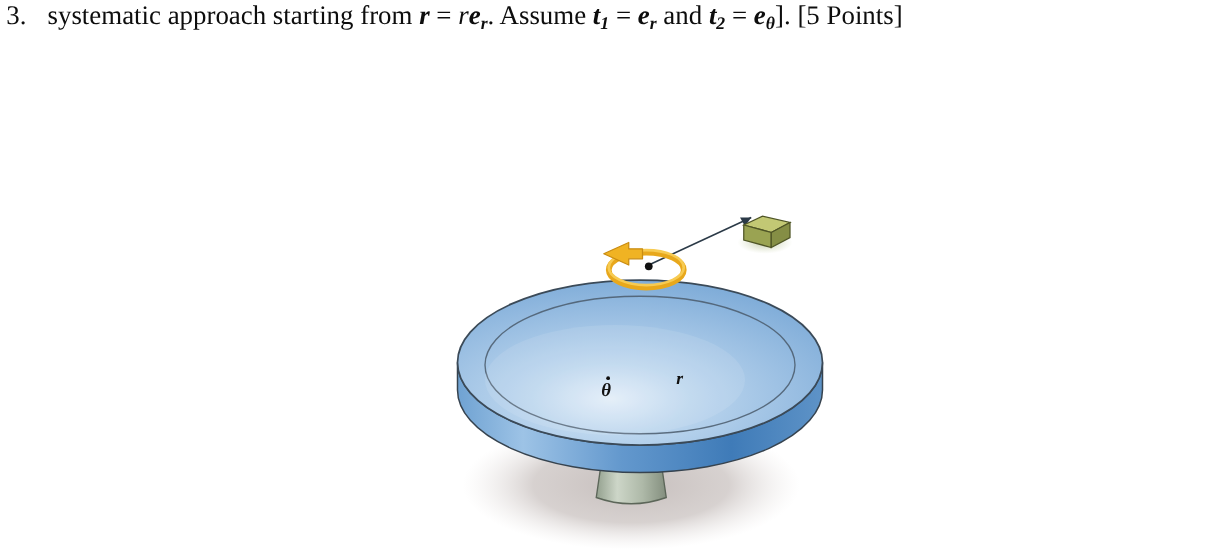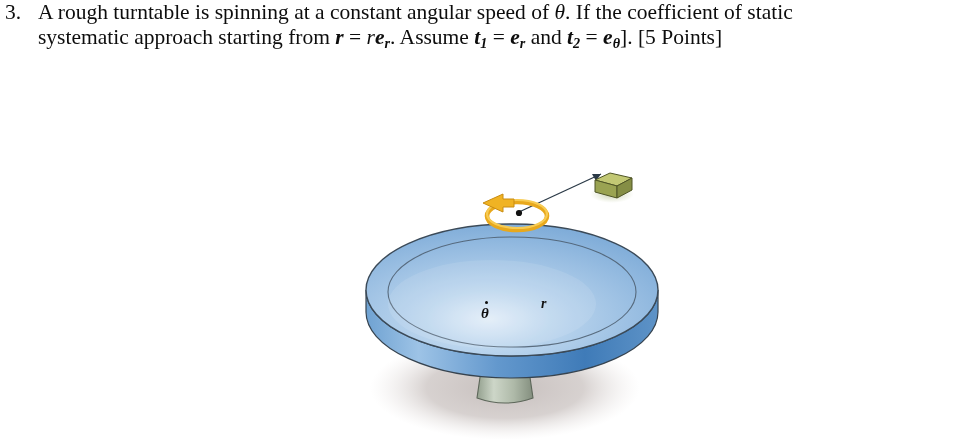--- a/index.html
+++ b/index.html
@@ -107,21 +107,20 @@
 <div id="page">
 
   <div id="problem">
 
     <div class="prob-row">
       <div id="prob-number">
         <span>3.</span>
       </div>
       <div id="prob-body">
 
-        <span class="ln"><span>A rough turntable is spinning at a constant angular speed of </span><i class="var">θ</i><span>. If the coefficient of static</span></span>
 
 
 
         <span class="ln"><span>systematic approach starting from </span><b class="vec">r</b><span> = </span><i class="var">r</i><b class="vec">e</b><b class="vec sub">r</b><span>. Assume </span><b class="vec">t</b><b class="vec sub-up">1</b><span> = </span><b class="vec">e</b><b class="vec sub">r</b><span>  and </span><b class="vec">t</b><b class="vec sub-up">2</b><span> = </span><b class="vec">e</b><b class="vec sub">θ</b><span>]. </span><span>[5 Points]</span></span>
 
       </div>
     </div>
   </div>
 
   <div id="figure">

